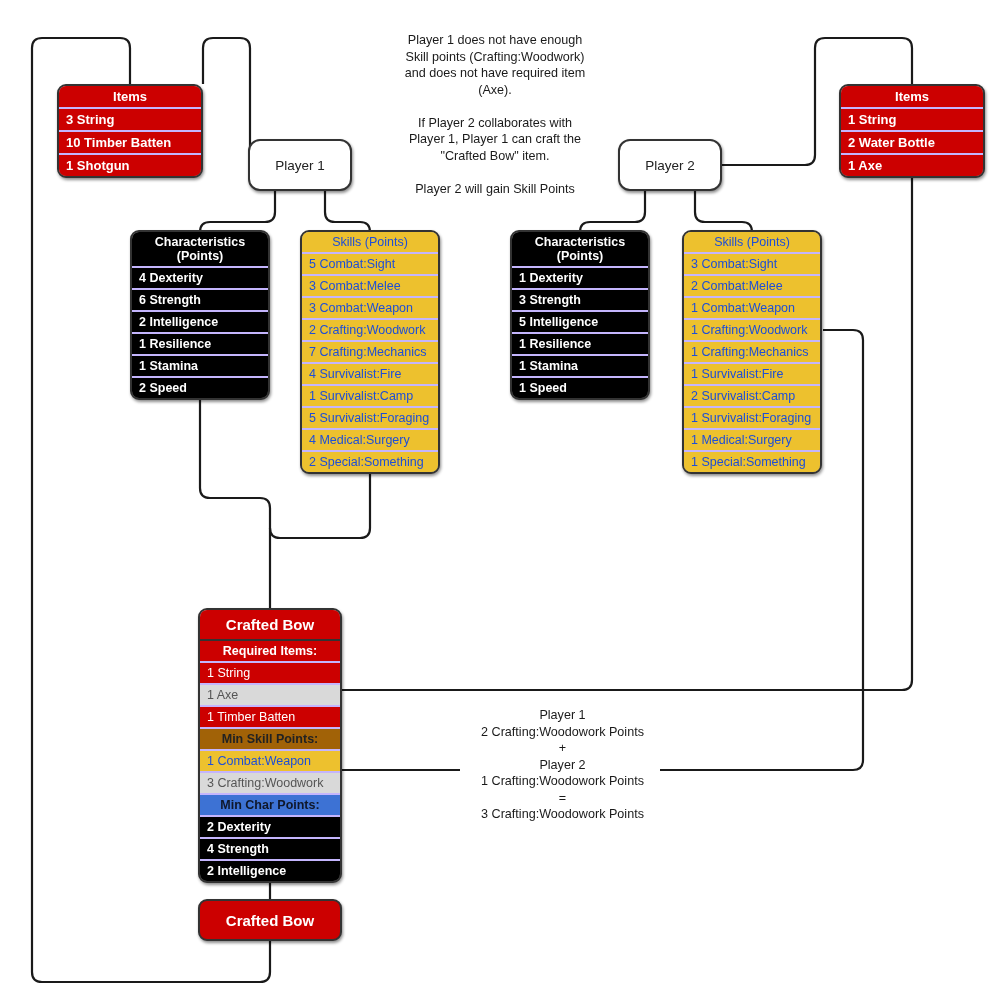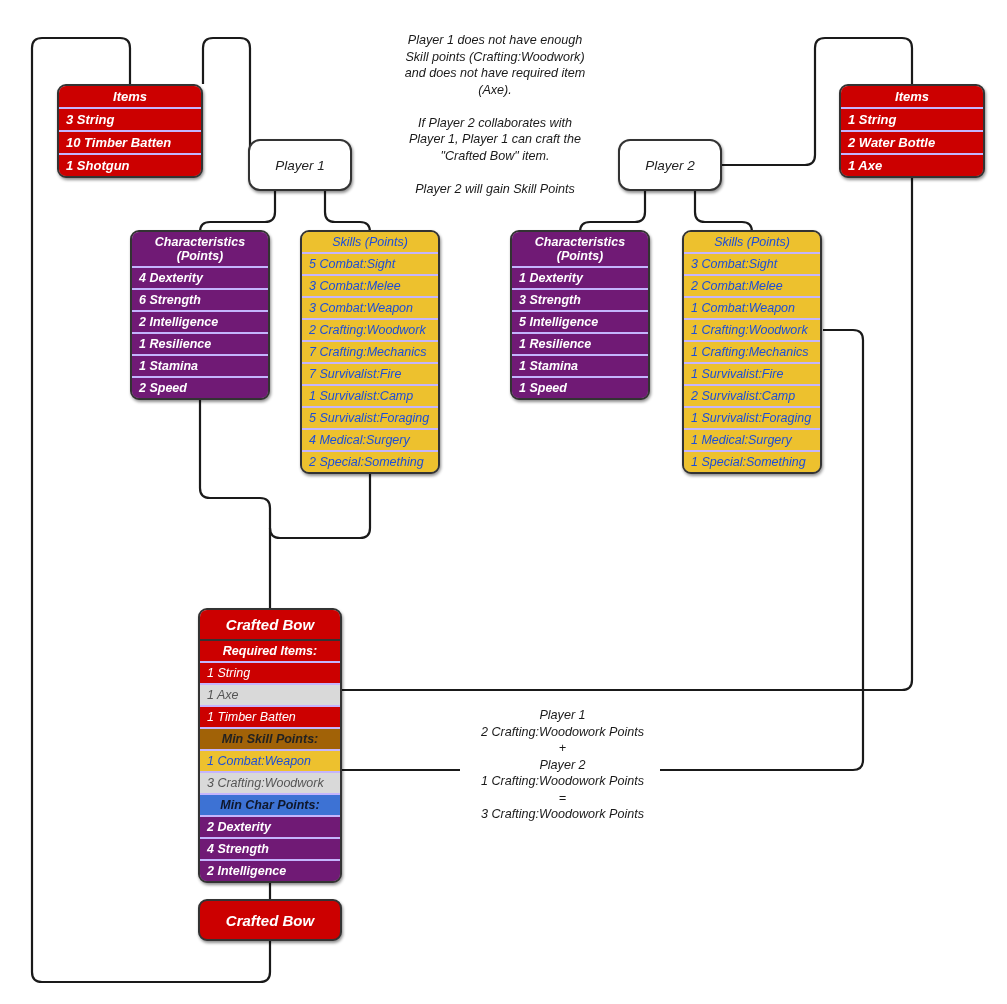--- a/index.html
+++ b/index.html
@@ -7,21 +7,20 @@
   body{
     font-family:"Liberation Sans","DejaVu Sans",sans-serif;
     -webkit-font-smoothing:antialiased;
   }
   #stage{
     position:relative;
     width:1007px;
     height:1004px;
     background:#ffffff;
     overflow:hidden;
-    font-style:italic;
   }
   svg.wires{
     position:absolute;
     left:0;top:0;
     width:1007px;height:1004px;
     pointer-events:none;
     z-index:1;
   }
   svg.wires path{
     fill:none;
@@ -53,21 +52,21 @@
   .node .row:last-child{border-bottom:none;}
 
   
   .hdr{
     text-align:center;
     font-weight:bold;
   }
 
   
   .red      {background:#cc0000;color:#ffffff;}
-  .blue     {background:#701a75;color:#ffffff;font-weight:bold;}
+  .blue     {background:#000000;color:#ffffff;font-weight:bold;}
   .gold     {background:#edc12e;color:#1d4ed8;}
   .goldhdr  {background:#a16207;color:#222222;font-weight:bold;}
   .grey     {background:#d9d9d9;color:#555555;}
   .bluehdr  {background:#3d72d4;color:#0f172a;font-weight:bold;}
 
   
   .items-box{width:146px;}
   .items-box .hdr{font-size:12px;padding:4px 6px;}
   .items-box .row{font-size:13px;font-weight:bold;padding:3px 7px;}
 
@@ -200,21 +199,21 @@
     <div class="row blue">2 Speed</div>
   </div>
 
   <div class="node tbl" style="left:300px;top:230px;">
     <div class="row hdr gold">Skills (Points)</div>
     <div class="row gold">5 Combat:Sight</div>
     <div class="row gold">3 Combat:Melee</div>
     <div class="row gold">3 Combat:Weapon</div>
     <div class="row gold">2 Crafting:Woodwork</div>
     <div class="row gold">7 Crafting:Mechanics</div>
-    <div class="row gold">7 Survivalist:Fire</div>
+    <div class="row gold">4 Survivalist:Fire</div>
     <div class="row gold">1 Survivalist:Camp</div>
     <div class="row gold">5 Survivalist:Foraging</div>
     <div class="row gold">4 Medical:Surgery</div>
     <div class="row gold">2 Special:Something</div>
   </div>
 
   <div class="node items-box" style="left:839px;top:84px;">
     <div class="row hdr red">Items</div>
     <div class="row red">1 String</div>
     <div class="row red">2 Water Bottle</div>

